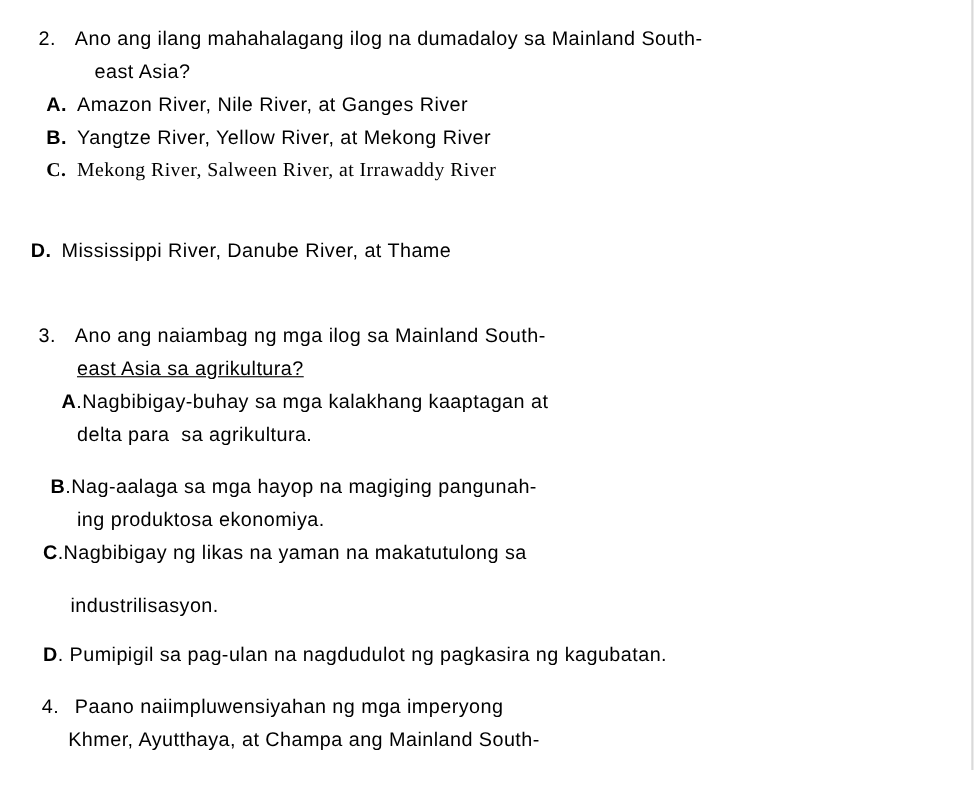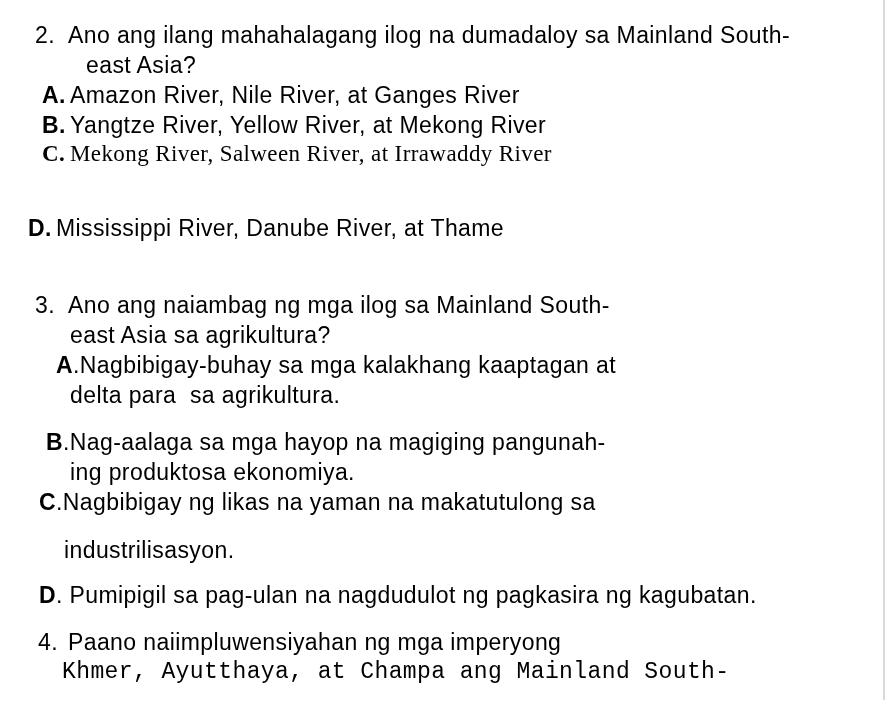--- a/index.html
+++ b/index.html
@@ -2,21 +2,21 @@
 <html><head>
 <meta charset="utf-8">
 <style>
   html, body { margin: 0; padding: 0; }
   .page {
     position: relative;
     width: 887px;
     height: 728px;
     background: #ffffff;
     font-family: "Liberation Sans", sans-serif;
-    font-size: 23px;
+    font-size: 18px;
     color: #000000;
     letter-spacing: 0.4px;
     overflow: hidden;
   }
   .row {
     position: absolute;
     line-height: 30px;
     white-space: pre;
   }
   .num-marker {
@@ -48,31 +48,31 @@
 
   <div class="row" style="top:20px; left:35px;"><span class="num-marker num-w33">2.</span><span>Ano ang ilang mahahalagang ilog na dumadaloy sa Mainland South-</span></div>
   <div class="row" style="top:50px; left:86px;"><span>east Asia?</span></div>
 
   <div class="row" style="top:80px; left:42px;"><span class="opt-marker-bold opt-w28">A.</span><span>Amazon River, Nile River, at Ganges River</span></div>
   <div class="row" style="top:110px; left:42px;"><span class="opt-marker-bold opt-w28">B.</span><span>Yangtze River, Yellow River, at Mekong River</span></div>
   <div class="row" style="top:139px; left:42px;font-family:Liberation Serif, serif;"><span class="opt-marker-bold opt-w28">C.</span><span>Mekong River, Salween River, at Irrawaddy River</span></div>
   <div class="row" style="top:169px; left:28px;margin-top:44px;"><span class="opt-marker-bold opt-w28">D.</span><span>Mississippi River, Danube River, at Thame</span></div>
 
   <div class="row" style="top:290px; left:35px;"><span class="num-marker num-w33">3.</span><span>Ano ang naiambag ng mga ilog sa Mainland South-</span></div>
-  <div class="row" style="top:320px; left:70px;"><span>east Asia sa agrikultura?</span></div>
+  <div class="row" style="top:320px; left:70px;text-decoration:underline;"><span>east Asia sa agrikultura?</span></div>
 
   <div class="row" style="top:350px; left:56px;"><span class="letter-bold">A</span><span>.Nagbibigay-buhay sa mga kalakhang kaaptagan at</span></div>
   <div class="row" style="top:380px; left:70px;"><span>delta para  sa agrikultura.</span></div>
 
   <div class="row" style="top:427px; left:46px;"><span class="letter-bold">B</span><span>.Nag-aalaga sa mga hayop na magiging pangunah-</span></div>
   <div class="row" style="top:457px; left:70px;"><span>ing produktosa ekonomiya.</span></div>
 
   <div class="row" style="top:487px; left:39px;"><span class="letter-bold">C</span><span>.Nagbibigay ng likas na yaman na makatutulong sa</span></div>
   <div class="row" style="top:535px; left:64px;"><span>industrilisasyon.</span></div>
 
   <div class="row" style="top:580px; left:39px;"><span class="letter-bold">D</span><span>. Pumipigil sa pag-ulan na nagdudulot ng pagkasira ng kagubatan.</span></div>
 
   <div class="row" style="top:627px; left:38px;"><span class="num-marker num-w30">4.</span><span>Paano naiimpluwensiyahan ng mga imperyong</span></div>
-  <div class="row" style="top:657px; left:62px;font-family:Liberation Mono, monospace;"><span>Khmer, Ayutthaya, at Champa ang Mainland South-</span></div>
+  <div class="row" style="top:657px; left:62px;"><span>Khmer, Ayutthaya, at Champa ang Mainland South-</span></div>
 
   <div class="edge-line" style="background: rgb(217, 217, 217);"></div>
 
 </div>
 
 </body></html>

